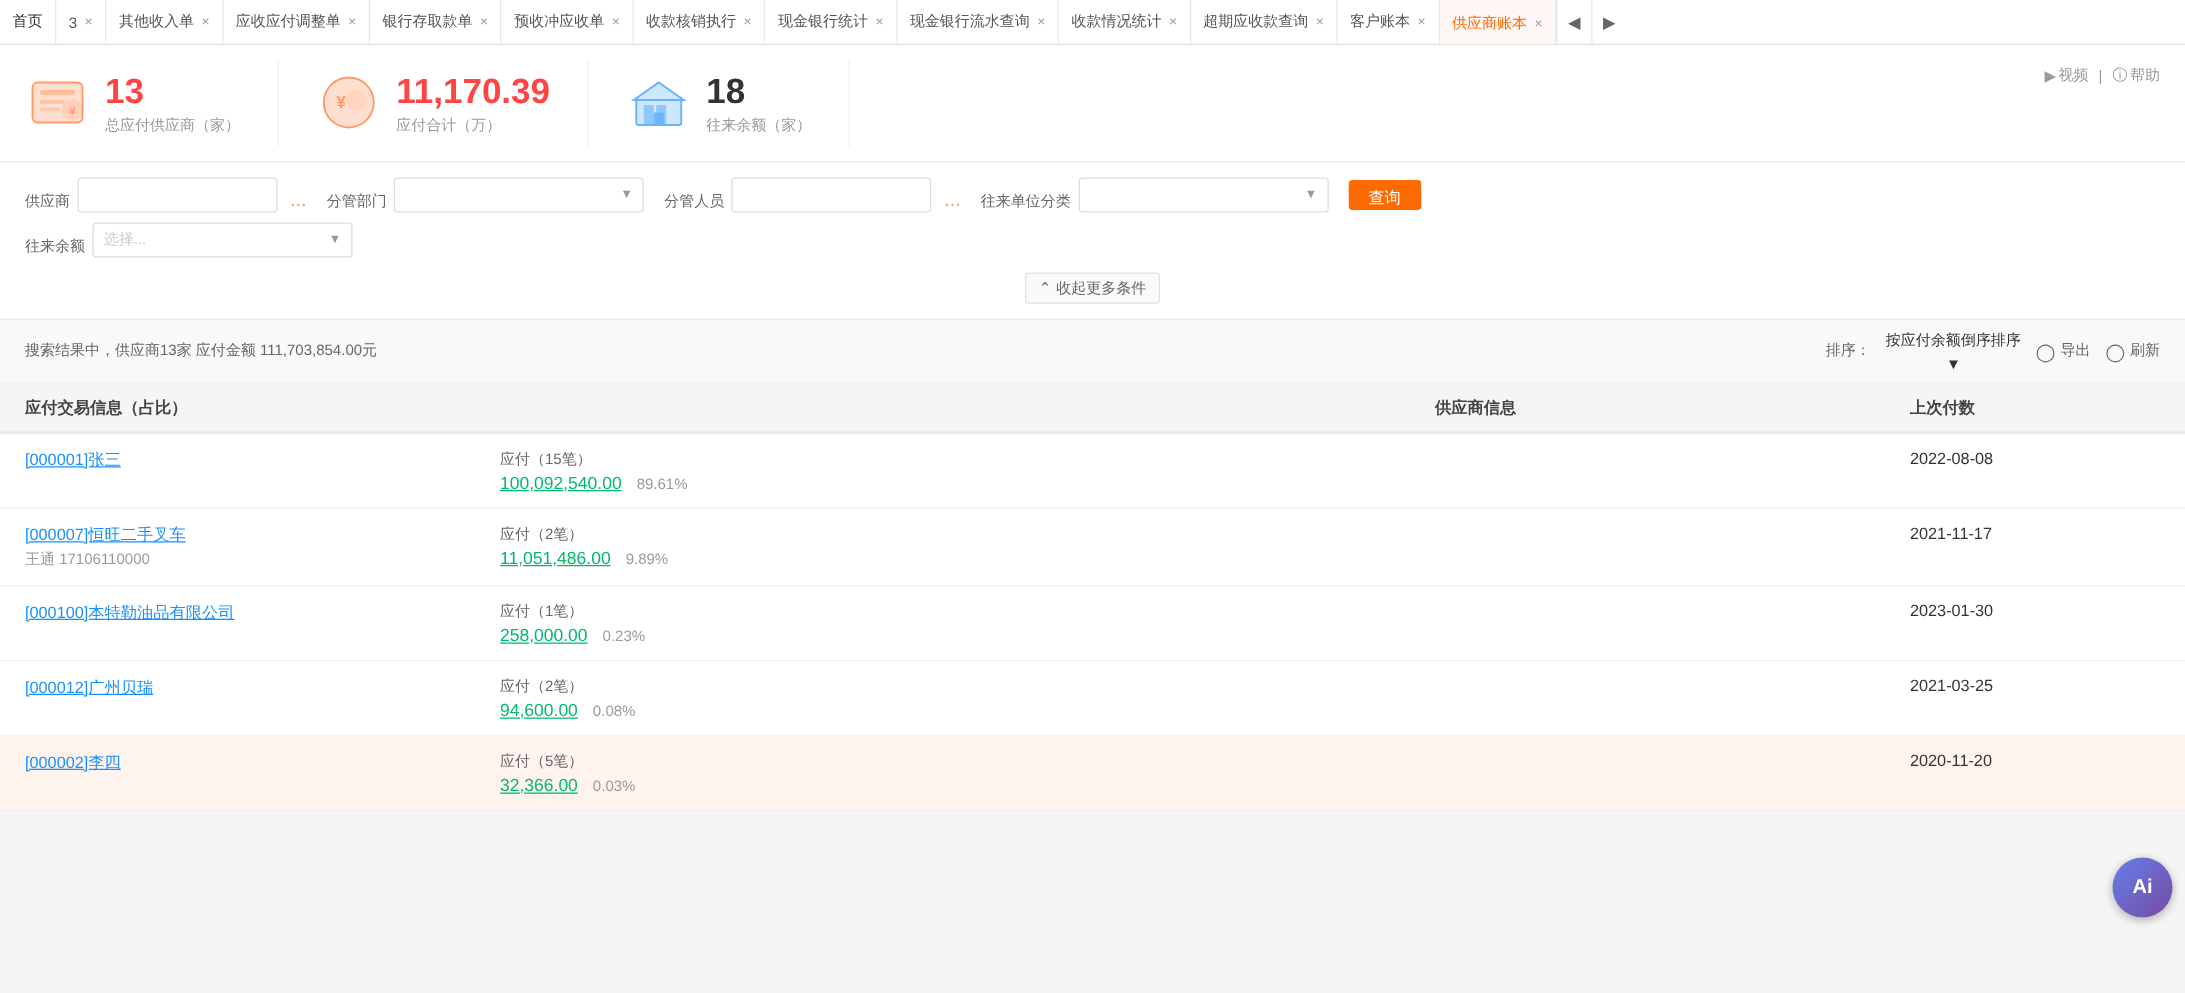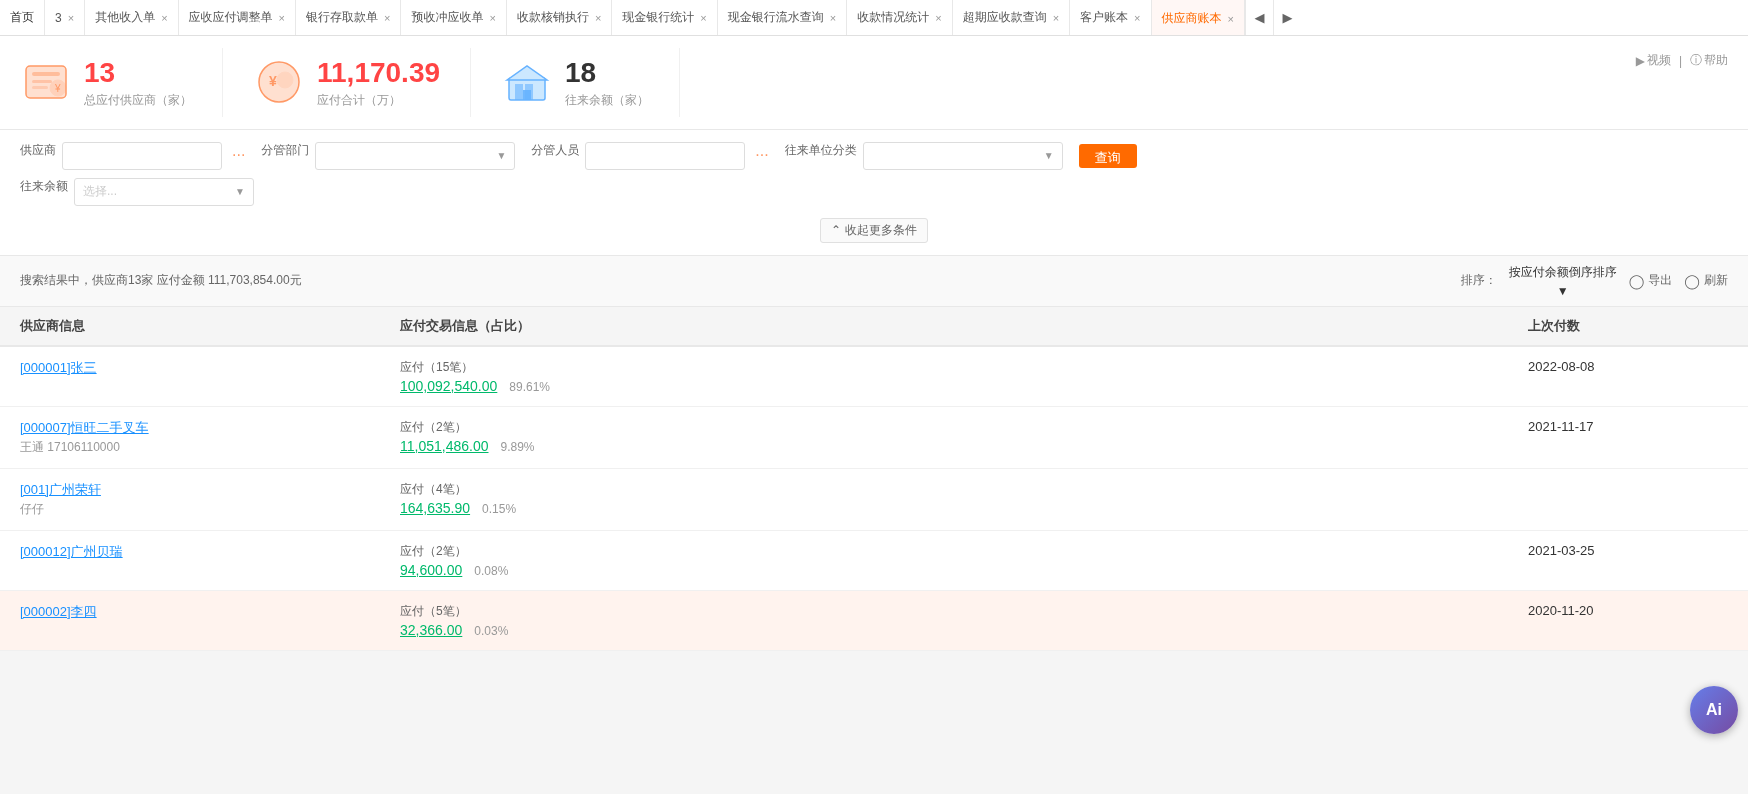--- a/index.html
+++ b/index.html
@@ -83,21 +83,21 @@
     }
     .filter-row {
       display: flex;
       align-items: center;
       gap: 16px;
       margin-bottom: 8px;
       flex-wrap: wrap;
     }
     .filter-item {
       display: flex;
-      align-items: flex-start;
+      align-items: flex-end;
       gap: 6px;
       min-width: 200px;
     }
     .filter-label { font-size: 12px; color: #666; white-space: nowrap; }
     .filter-input {
       flex: 1;
       height: 28px;
       border: 1px solid #ddd;
       border-radius: 3px;
       padding: 0 8px;
@@ -411,21 +411,21 @@
       </div>
     </div>
 
     <button class="search-btn">查询</button>
   </div>
 
   <div class="filter-row">
 
     <div class="filter-item">
       <span class="filter-label">往来余额</span>
-      <div class="filter-select" style="width:180px;">
+      <div class="filter-select" style="width:208px;">
         <span class="filter-select-text">选择...</span>
         <span class="chevron-down">▼</span>
       </div>
     </div>
   </div>
 
   <div style="display:flex; justify-content:center; margin-top:4px;">
     <div class="collapse-btn">
       <span>⌃</span>
       <span>收起更多条件</span>
@@ -447,22 +447,22 @@
     </div>
     <div class="action-btn">
       <span class="icon">◯</span>
       <span>刷新</span>
     </div>
   </div>
 </div>
 
 <div class="main-table">
   <div class="table-header">
+    <div class="th col-transaction">应付交易信息（占比）</div>
     <div class="th col-supplier">供应商信息</div>
-    <div class="th col-transaction">应付交易信息（占比）</div>
     <div class="th col-lastpay">上次付数</div>
   </div>
 
   <div id="table-body">
       <div class="table-row">
     <div class="col-supplier">
       <div class="supplier-name">[000001]张三</div>
 
     </div>
     <div class="col-transaction transaction-info">
@@ -483,31 +483,31 @@
       <div class="trans-label">应付（2笔）</div>
       <div class="trans-row">
         <span class="trans-amount">11,051,486.00</span>
         <span class="trans-pct">9.89%</span>
       </div>
     </div>
     <div class="col-lastpay last-pay">2021-11-17</div>
   </div>
       <div class="table-row">
     <div class="col-supplier">
-      <div class="supplier-name">[001]广州荣轩</div>
-      <div class="supplier-sub">仔仔</div>
+      <div class="supplier-name">[000100]本特勒油品有限公司</div>
+
     </div>
     <div class="col-transaction transaction-info">
-      <div class="trans-label">应付（4笔）</div>
+      <div class="trans-label">应付（1笔）</div>
       <div class="trans-row">
-        <span class="trans-amount">164,635.90</span>
-        <span class="trans-pct">0.15%</span>
-      </div>
-    </div>
-    <div class="col-lastpay last-pay"></div>
+        <span class="trans-amount">258,000.00</span>
+        <span class="trans-pct">0.23%</span>
+      </div>
+    </div>
+    <div class="col-lastpay last-pay">2023-01-30</div>
   </div>
       <div class="table-row">
     <div class="col-supplier">
       <div class="supplier-name">[000012]广州贝瑞</div>
 
     </div>
     <div class="col-transaction transaction-info">
       <div class="trans-label">应付（2笔）</div>
       <div class="trans-row">
         <span class="trans-amount">94,600.00</span>

